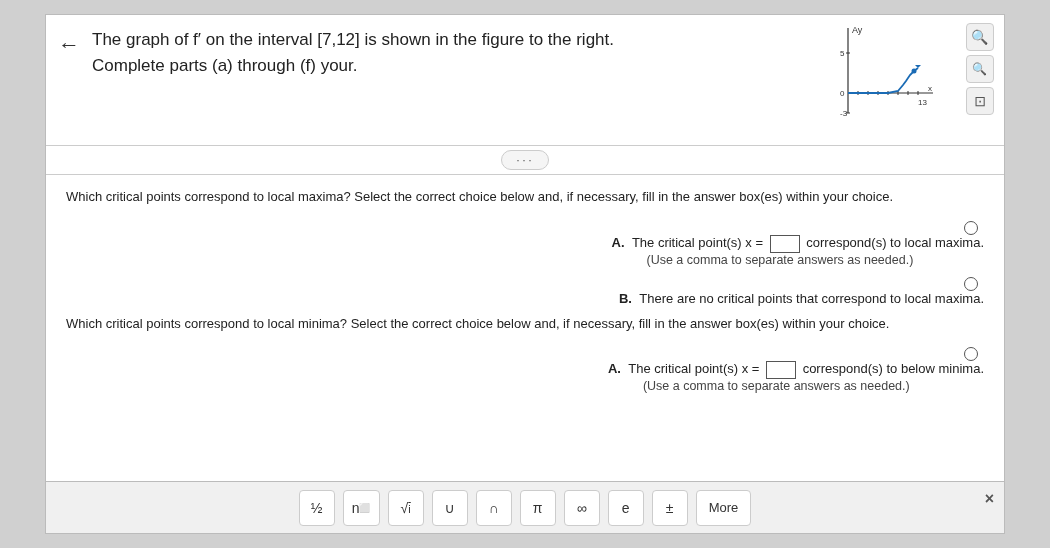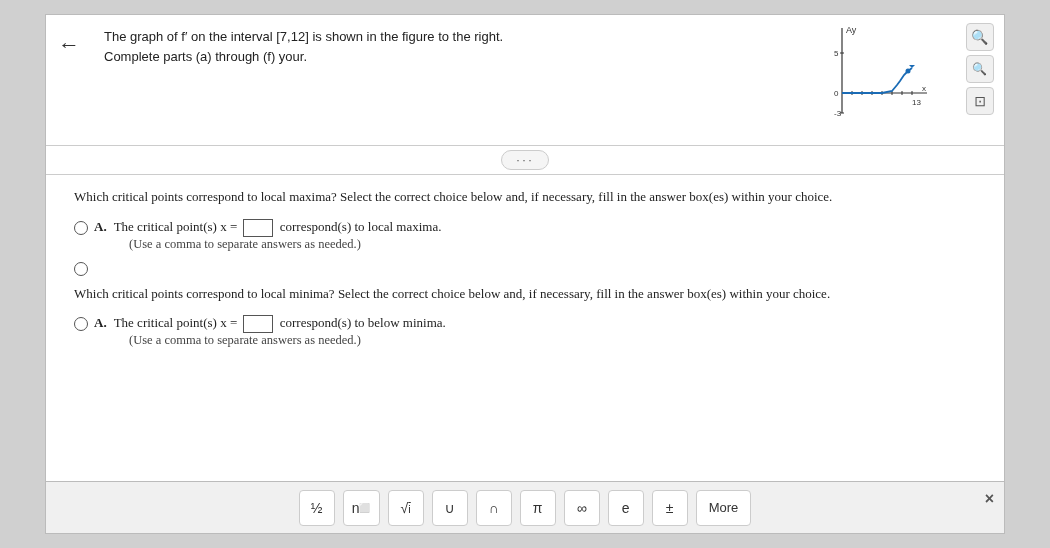--- a/index.html
+++ b/index.html
@@ -32,28 +32,27 @@
     .back-arrow {
       font-size: 22px;
       color: #333;
       cursor: pointer;
       margin-right: 12px;
       margin-top: 2px;
       flex-shrink: 0;
     }
     .problem-text {
       flex: 1;
-      font-size: 13px;
+      font-size: 17px;
       color: #222;
       line-height: 1.5;
-      margin-left: 12px;
     }
     .graph-area {
       position: absolute;
-      right: 62px;
+      right: 56px;
       top: 8px;
       width: 110px;
       height: 115px;
     }
     .graph-icons {
       position: absolute;
       right: 10px;
       top: 8px;
       display: flex;
       flex-direction: column;
@@ -88,37 +87,37 @@
       background: #f5f5f5;
       border: 1px solid #ccc;
       border-radius: 10px;
       padding: 2px 14px;
       font-size: 12px;
       cursor: pointer;
       color: #555;
       letter-spacing: 2px;
     }
     .content-section {
-      padding: 12px 20px 4px 28px;
+      padding: 12px 20px 4px 20px;
       flex: 1;
       overflow: hidden;
-      font-family: Liberation Serif, serif;
     }
     .question-text {
       font-size: 13px;
       color: #222;
       line-height: 1.5;
       margin-bottom: 12px;
     }
     .choice-row {
       display: flex;
-      align-items: flex-start;
+      align-items: flex-end;
       margin-bottom: 8px;
       font-size: 13px;
       color: #222;
+      flex-direction: column;
     }
     .radio-circle {
       width: 14px;
       height: 14px;
       border-radius: 50%;
       border: 1.5px solid #555;
       margin-right: 6px;
       margin-top: 2px;
       flex-shrink: 0;
       background: #fff;
@@ -252,20 +251,24 @@
         <span class="choice-label">A.</span>
         <span>The critical point(s) x =</span>
         <span class="answer-box"></span>
         <span>correspond(s) to local maxima.</span>
         <div class="choice-sub">(Use a comma to separate answers as needed.)</div>
       </div>
     </div>
 
     <div class="choice-row">
       <div class="radio-circle"></div>
+      <div>
+        <span class="choice-label">B.</span>
+        <span>There are no critical points that correspond to local maxima.</span>
+      </div>
     </div>
 
     <div class="question-text" style="">Which critical points correspond to local minima? Select the correct choice below and, if necessary, fill in the answer box(es) within your choice.</div>
 
     <div class="choice-row">
       <div class="radio-circle"></div>
       <div>
         <span class="choice-label">A.</span>
         <span>The critical point(s) x =</span>
         <span class="answer-box"></span>

